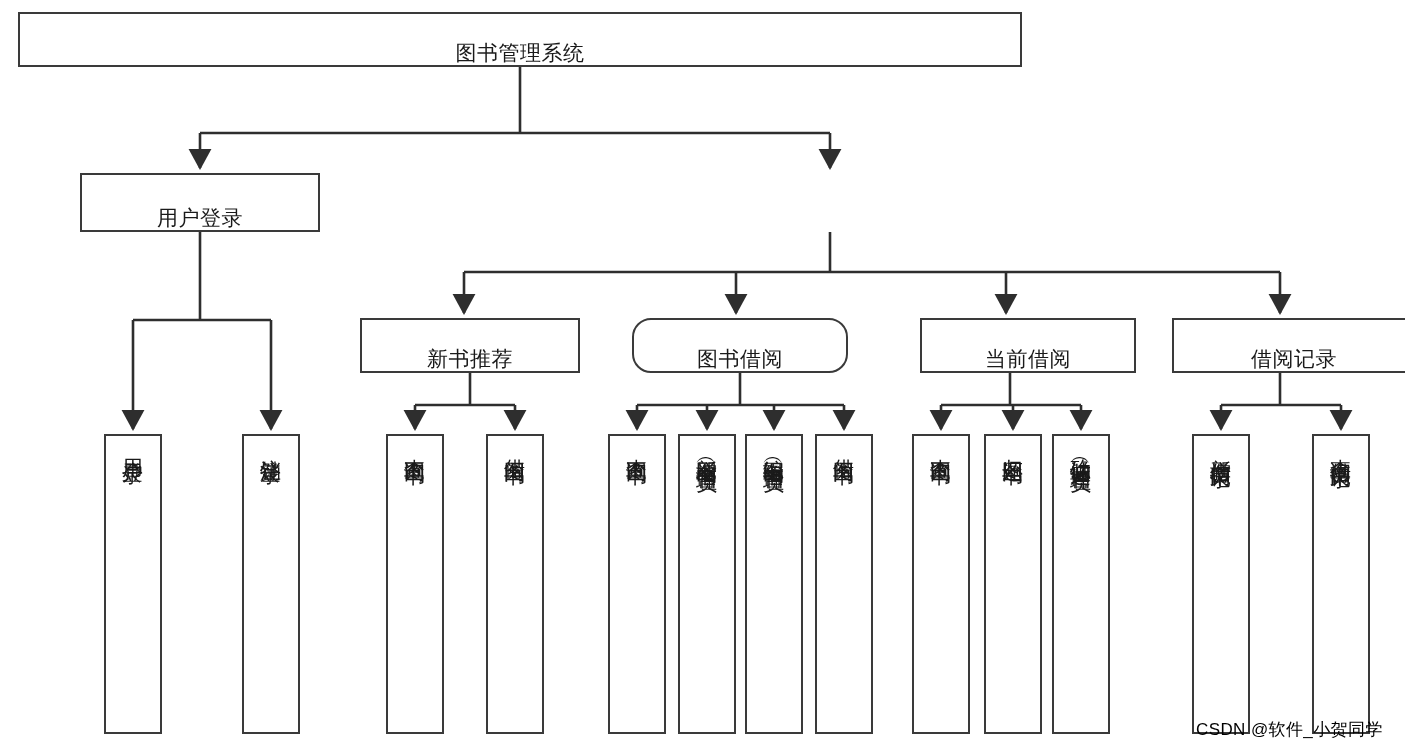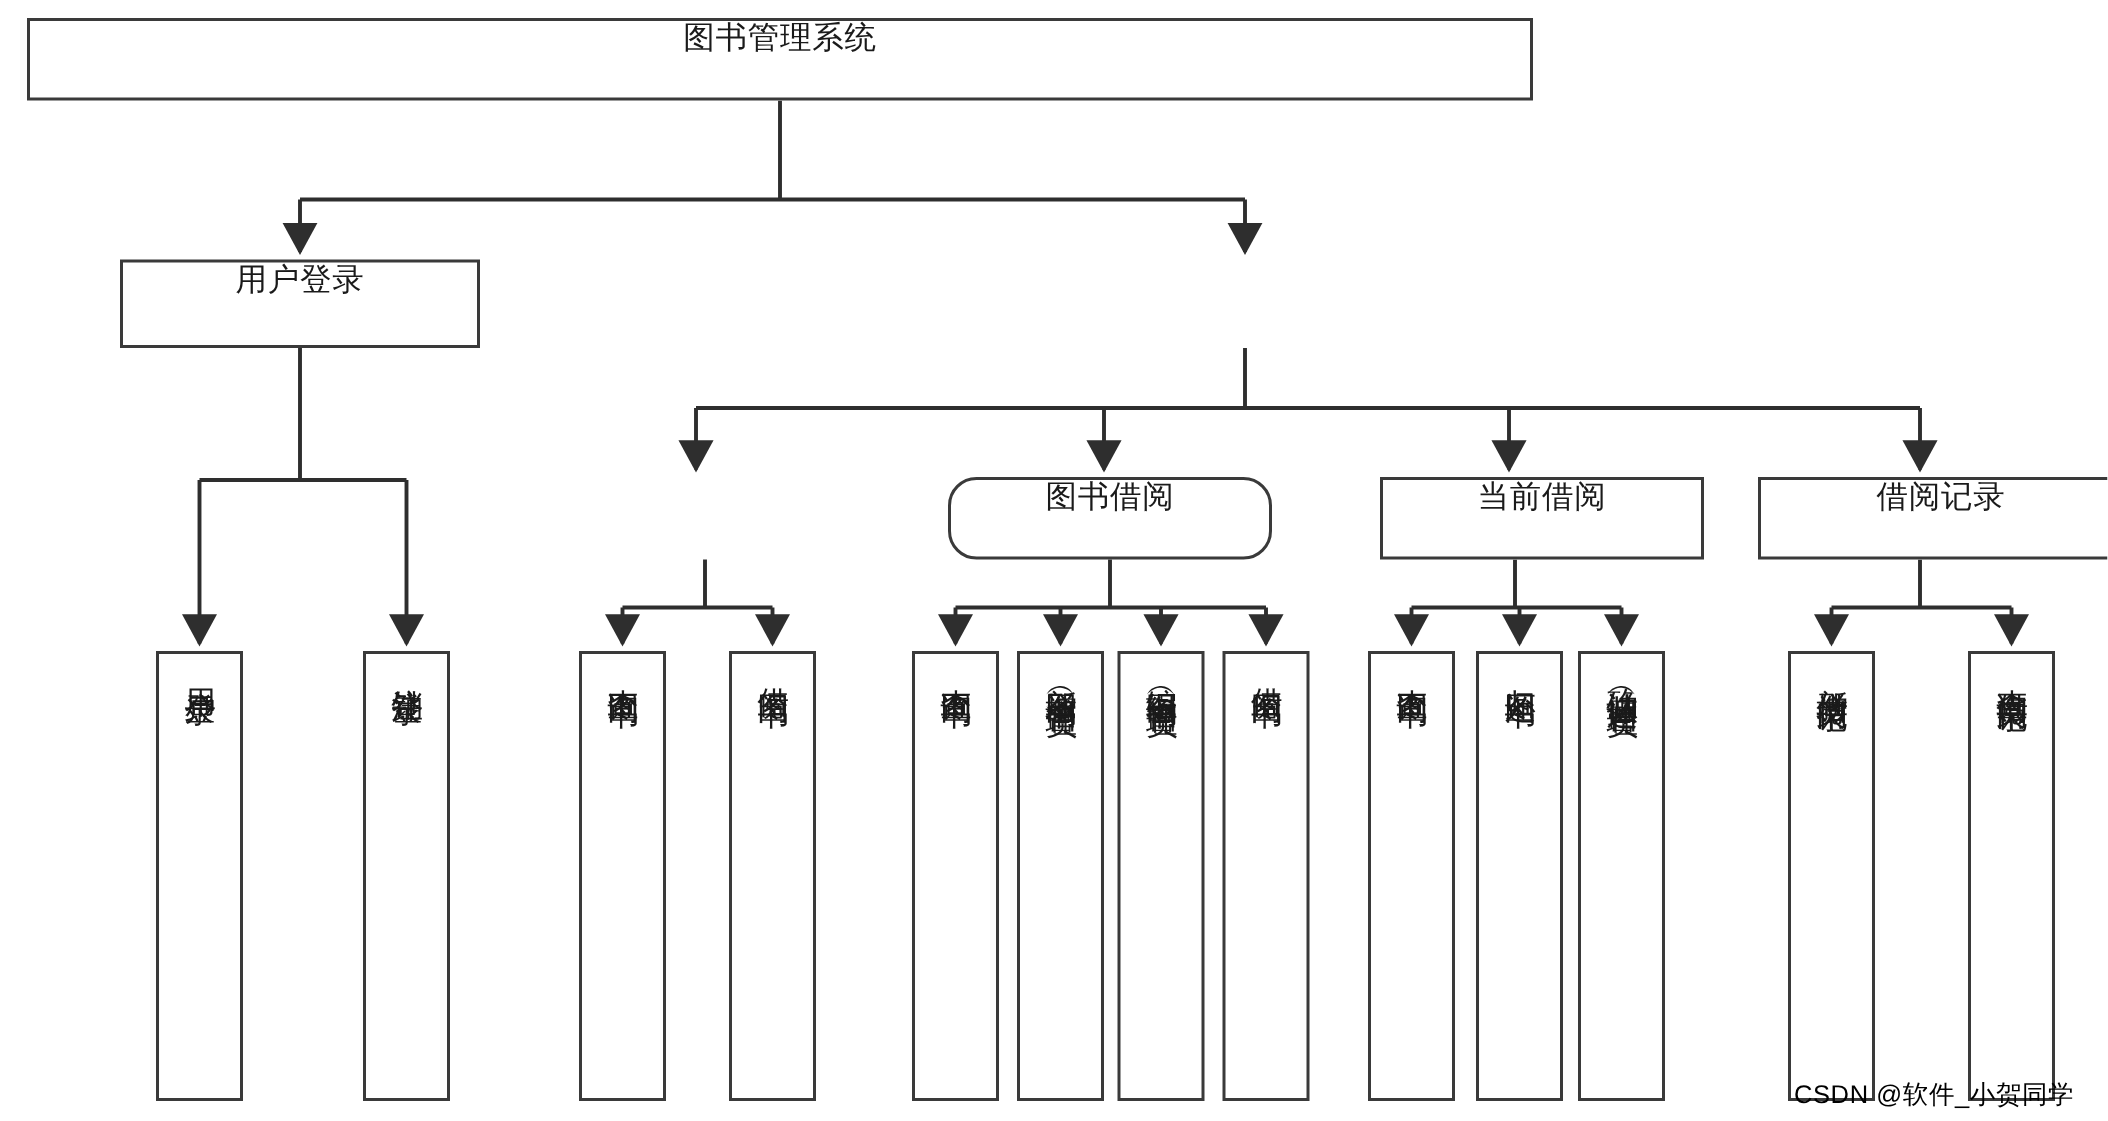--- a/index.html
+++ b/index.html
@@ -25,21 +25,21 @@
     width: 1405px;
     height: 747px;
     pointer-events: none;
   }
   .node {
     position: absolute;
     box-sizing: border-box;
     background: #ffffff;
     border: 2px solid #3a3a3a;
     display: flex;
-    align-items: flex-start;
+    align-items: flex-end;
     justify-content: center;
     color: #1a1a1a;
     z-index: 2;
   }
   .node .label {
     text-align: center;
     line-height: 1.16;
     letter-spacing: 0.5px;
   }
   .node.horiz .label {
@@ -126,20 +126,23 @@
   </svg>
 
   <div class="node horiz" style="left:18px; top:12px; width:1004px; height:55px;">
     <span class="label">图书管理系统</span>
   </div>
 
   <div class="node horiz" style="left:80px; top:173px; width:240px; height:59px;">
     <span class="label">用户登录</span>
   </div>
 
+  <div class="node horiz" style="left:360px; top:318px; width:220px; height:55px;">
+    <span class="label">新书推荐</span>
+  </div>
   <div class="node horiz" style="left:632px; top:318px; width:216px; height:55px;border-radius:19px;">
     <span class="label">图书借阅</span>
   </div>
   <div class="node horiz" style="left:902px; top:318px; width:216px; height:55px;margin-left:18px;">
     <span class="label">当前借阅</span>
   </div>
   <div class="node horiz" style="left:1172px; top:318px; width:244px; height:55px;">
     <span class="label">借阅记录</span>
   </div>
 

